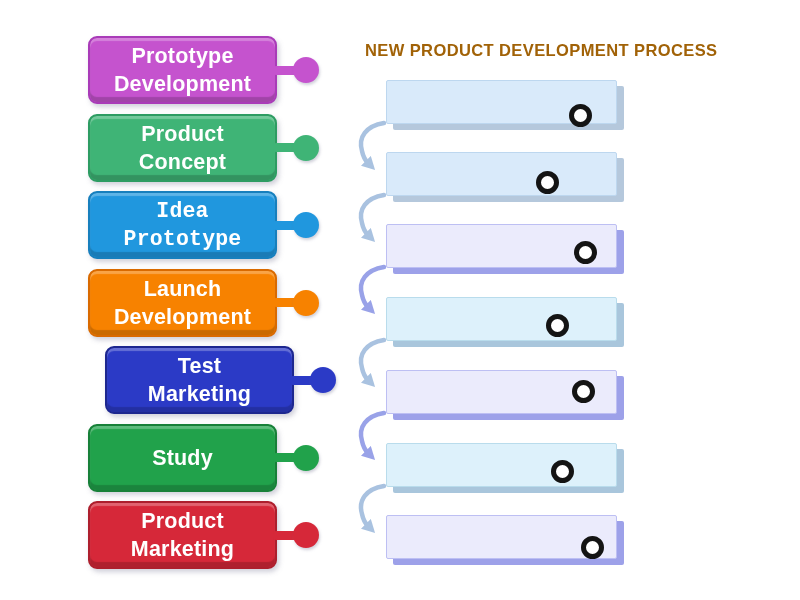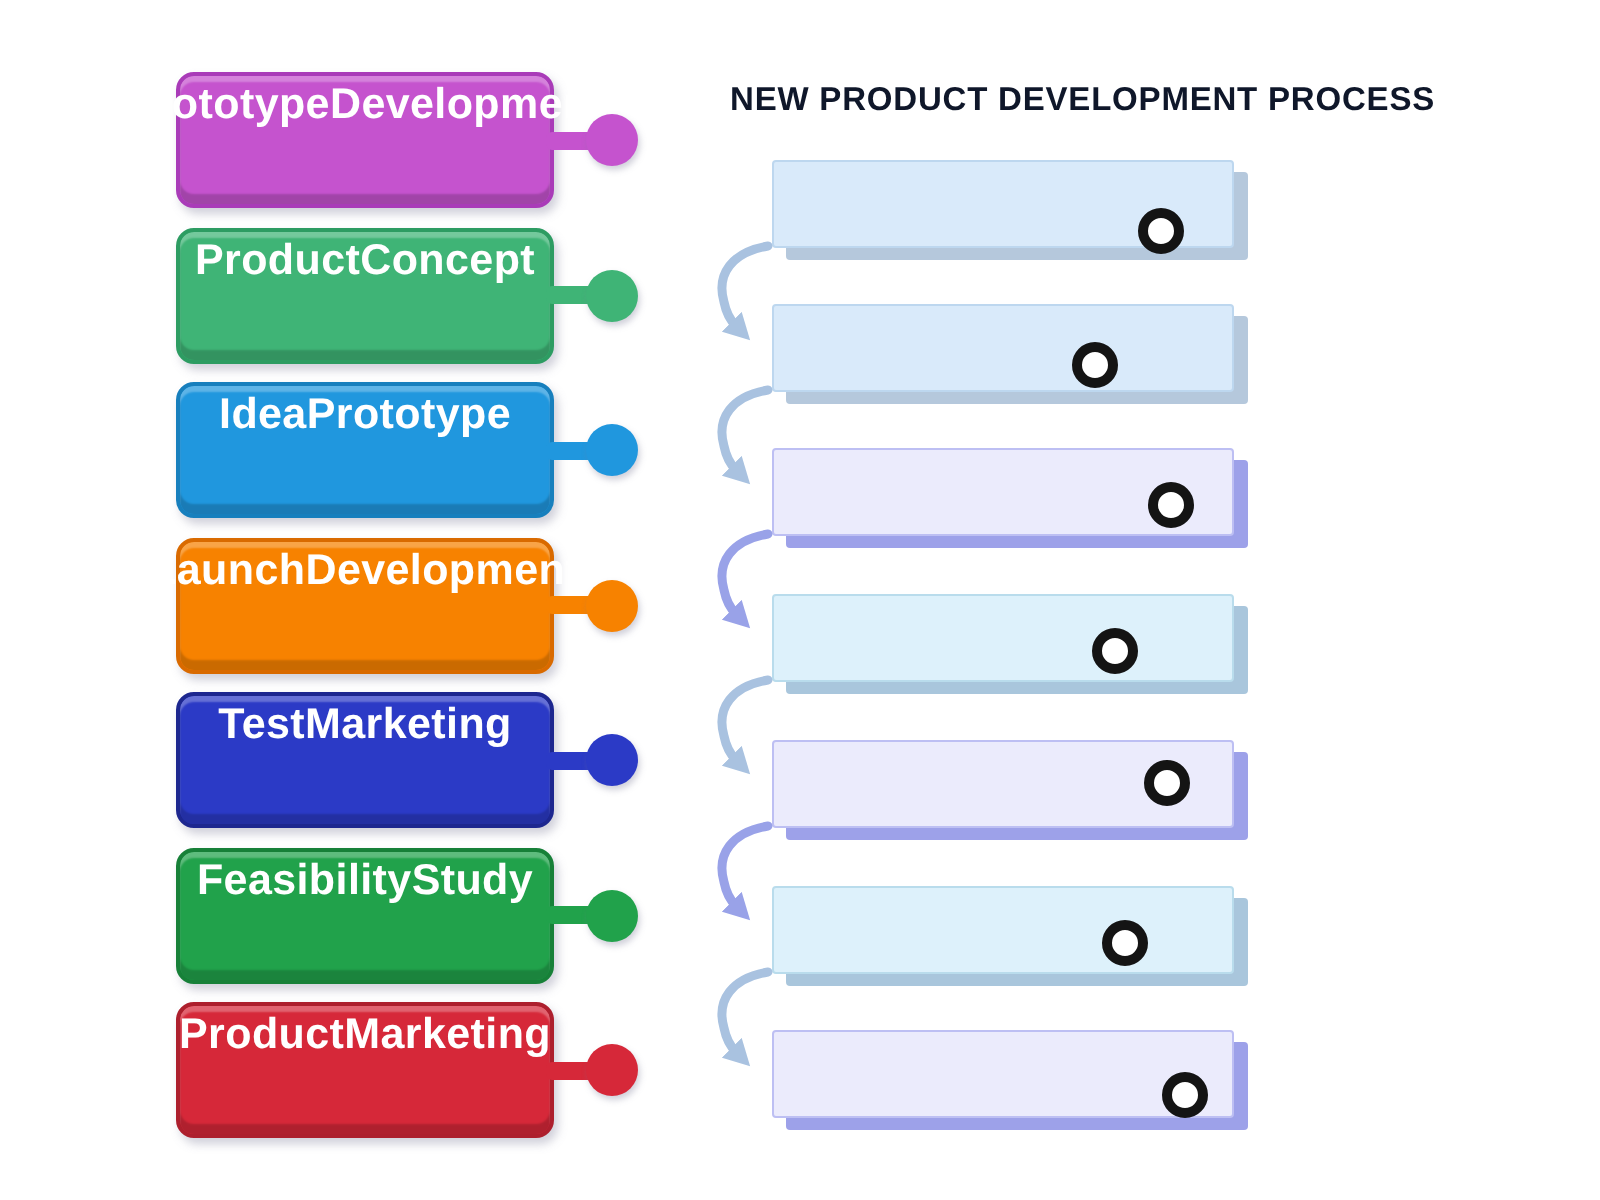--- a/index.html
+++ b/index.html
@@ -10,21 +10,21 @@
   
   .tag{
     position:absolute;left:88px;width:185px;height:64px;border-radius:9px;
     border:2px solid var(--bd);background:var(--bg);
     box-shadow:inset 0 3px 1px rgba(255,255,255,.28),
                inset 0 -5px 1px rgba(0,0,0,.18),
                2px 3px 5px rgba(120,120,150,.35);
     cursor:grab;
   }
   .tag-label{
-    position:absolute;inset:0;display:flex;flex-direction:row;justify-content:center;
+    position:absolute;inset:0;display:flex;flex-direction:column;justify-content:center;
     text-align:center;color:#ffffff;font-weight:700;font-size:21.5px;line-height:28px;
     letter-spacing:.2px;
   }
   .tag-stub{
     position:absolute;top:50%;right:-32px;width:34px;height:9px;margin-top:-4.5px;
     background:var(--bg);border-radius:3px;
   }
   .tag-dot{
     position:absolute;top:50%;right:-44px;width:26px;height:26px;margin-top:-13px;
     border-radius:50%;background:var(--bg);
@@ -43,65 +43,64 @@
   .ring{
     position:absolute;width:13px;height:13px;border:5.5px solid #141414;
     background:#ffffff;border-radius:50%;cursor:pointer;
   }
   .arrow{position:absolute;width:34px;height:52px;}
 </style>
 </head>
 <body>
 
 <div class="stage">
-  <div class="board-title" style="color: #0f172a;">NEW PRODUCT DEVELOPMENT PROCESS</div>
+  <div class="board-title" style="color: #a16207;">NEW PRODUCT DEVELOPMENT PROCESS</div>
   <div id="keyword-column">
       <div class="tag" style="top: 36px; --bg: #c553ce; --bd: #a93bb8;">
         <div class="tag-label">
           <span>Prototype</span>
           <span>Development</span>
         </div>
         <div class="tag-stub"></div>
         <div class="tag-dot"></div>
       </div>
       <div class="tag" style="top: 113.5px; --bg: #3fb476; --bd: #2d9c62;">
         <div class="tag-label">
           <span>Product</span>
           <span>Concept</span>
         </div>
         <div class="tag-stub"></div>
         <div class="tag-dot"></div>
       </div>
-      <div class="tag" style="top: 191px; --bg: #2097de; --bd: #177fbd;">
+      <div class="tag" style="top: 191px; font-family: Liberation Mono, monospace; --bg: #2097de; --bd: #177fbd;">
         <div class="tag-label">
           <span>Idea</span>
           <span>Prototype</span>
         </div>
         <div class="tag-stub"></div>
         <div class="tag-dot"></div>
       </div>
       <div class="tag" style="top: 268.5px; --bg: #f78200; --bd: #d96a00;">
         <div class="tag-label">
           <span>Launch</span>
           <span>Development</span>
         </div>
         <div class="tag-stub"></div>
         <div class="tag-dot"></div>
       </div>
-      <div class="tag" style="top: 346px; --bg: #2b3ac6; --bd: #1d278f;">
+      <div class="tag" style="top: 346px; margin-left: 17px; --bg: #2b3ac6; --bd: #1d278f;">
         <div class="tag-label">
           <span>Test</span>
           <span>Marketing</span>
         </div>
         <div class="tag-stub"></div>
         <div class="tag-dot"></div>
       </div>
       <div class="tag" style="top: 423.5px; --bg: #21a24b; --bd: #178038;">
         <div class="tag-label">
-          <span>Feasibility</span>
           <span>Study</span>
         </div>
         <div class="tag-stub"></div>
         <div class="tag-dot"></div>
       </div>
       <div class="tag" style="top: 501px; --bg: #d62839; --bd: #ad1f2d;">
         <div class="tag-label">
           <span>Product</span>
           <span>Marketing</span>
         </div>

